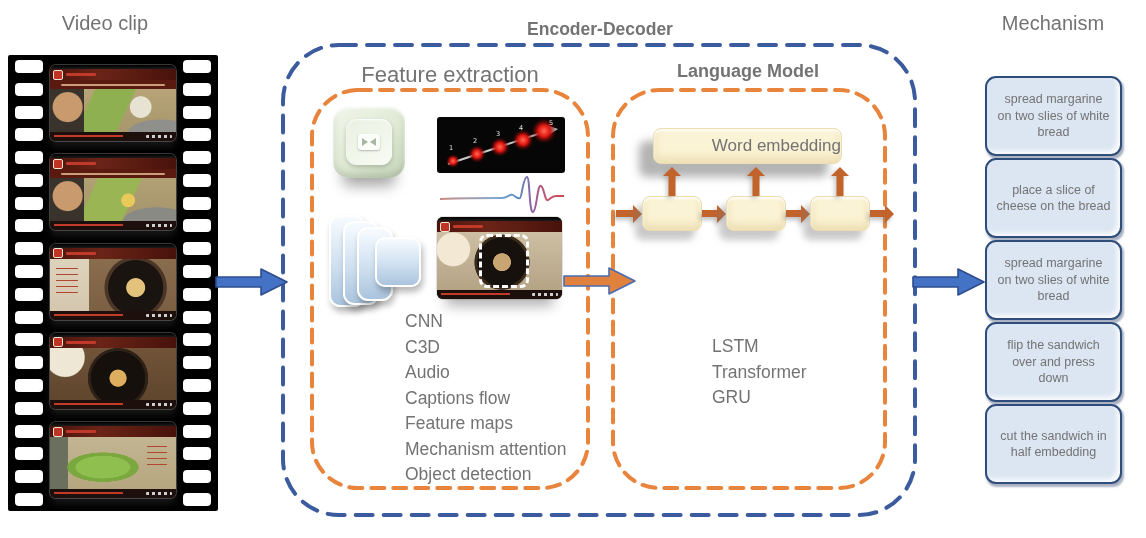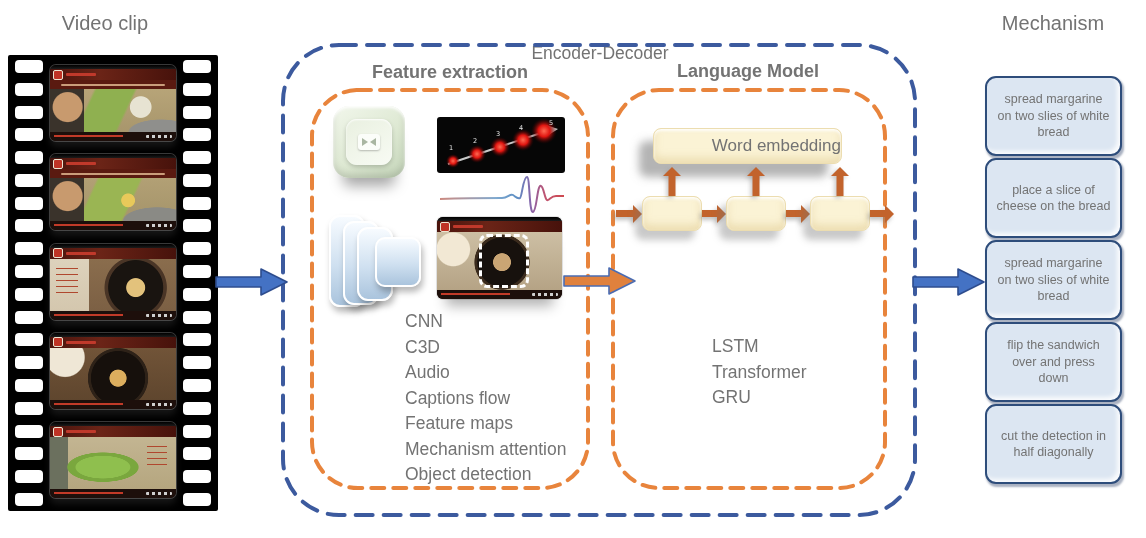--- a/index.html
+++ b/index.html
@@ -3,22 +3,22 @@
 <meta charset="utf-8">
 <style>
   html,body{margin:0;padding:0;background:#fff;}
   #stage{position:relative;width:1146px;height:538px;background:#fff;overflow:hidden;
          font-family:"Liberation Sans",sans-serif;color:#737373;}
 
   
   .title{position:absolute;text-align:center;white-space:nowrap;}
   .t-video{left:30px;top:12px;width:150px;font-size:20px;}
   .t-captions{left:978px;top:12px;width:150px;font-size:20px;}
-  .t-encdec{left:450px;top:19px;width:300px;font-size:17.5px;font-weight:400;margin-top:24px;}
-  .t-feat{left:330px;top:62px;width:240px;font-size:18px;font-weight:700;}
+  .t-encdec{left:450px;top:19px;width:300px;font-size:17.5px;font-weight:700;}
+  .t-feat{left:330px;top:62px;width:240px;font-size:22px;font-weight:400;}
   .t-lang{left:628px;top:61px;width:240px;font-size:18px;font-weight:700;}
 
   
   .dash-svg{position:absolute;overflow:visible;}
   .dash-svg rect{fill:none;stroke-linecap:round;}
   rect.enc{stroke:var(--blue-dash);stroke-width:4;stroke-dasharray:17 11;}
   rect.org{stroke:var(--orange-dash);stroke-width:4;stroke-dasharray:13 9;}
 
   
   .film-strip{position:absolute;left:8px;top:55px;width:210px;height:456px;background:#000;border-radius:2px;}
@@ -391,16 +391,16 @@
       <div class="caption-box">
     <span>place a slice of cheese on the bread</span>
   </div>
       <div class="caption-box">
     <span>spread margarine on two slies of white bread</span>
   </div>
       <div class="caption-box">
     <span>flip the sandwich over and press down</span>
   </div>
       <div class="caption-box">
-    <span>cut the detection in half diagonally</span>
+    <span>cut the sandwich in half embedding</span>
   </div>
     </div>
 </div>
 
 </body></html>

